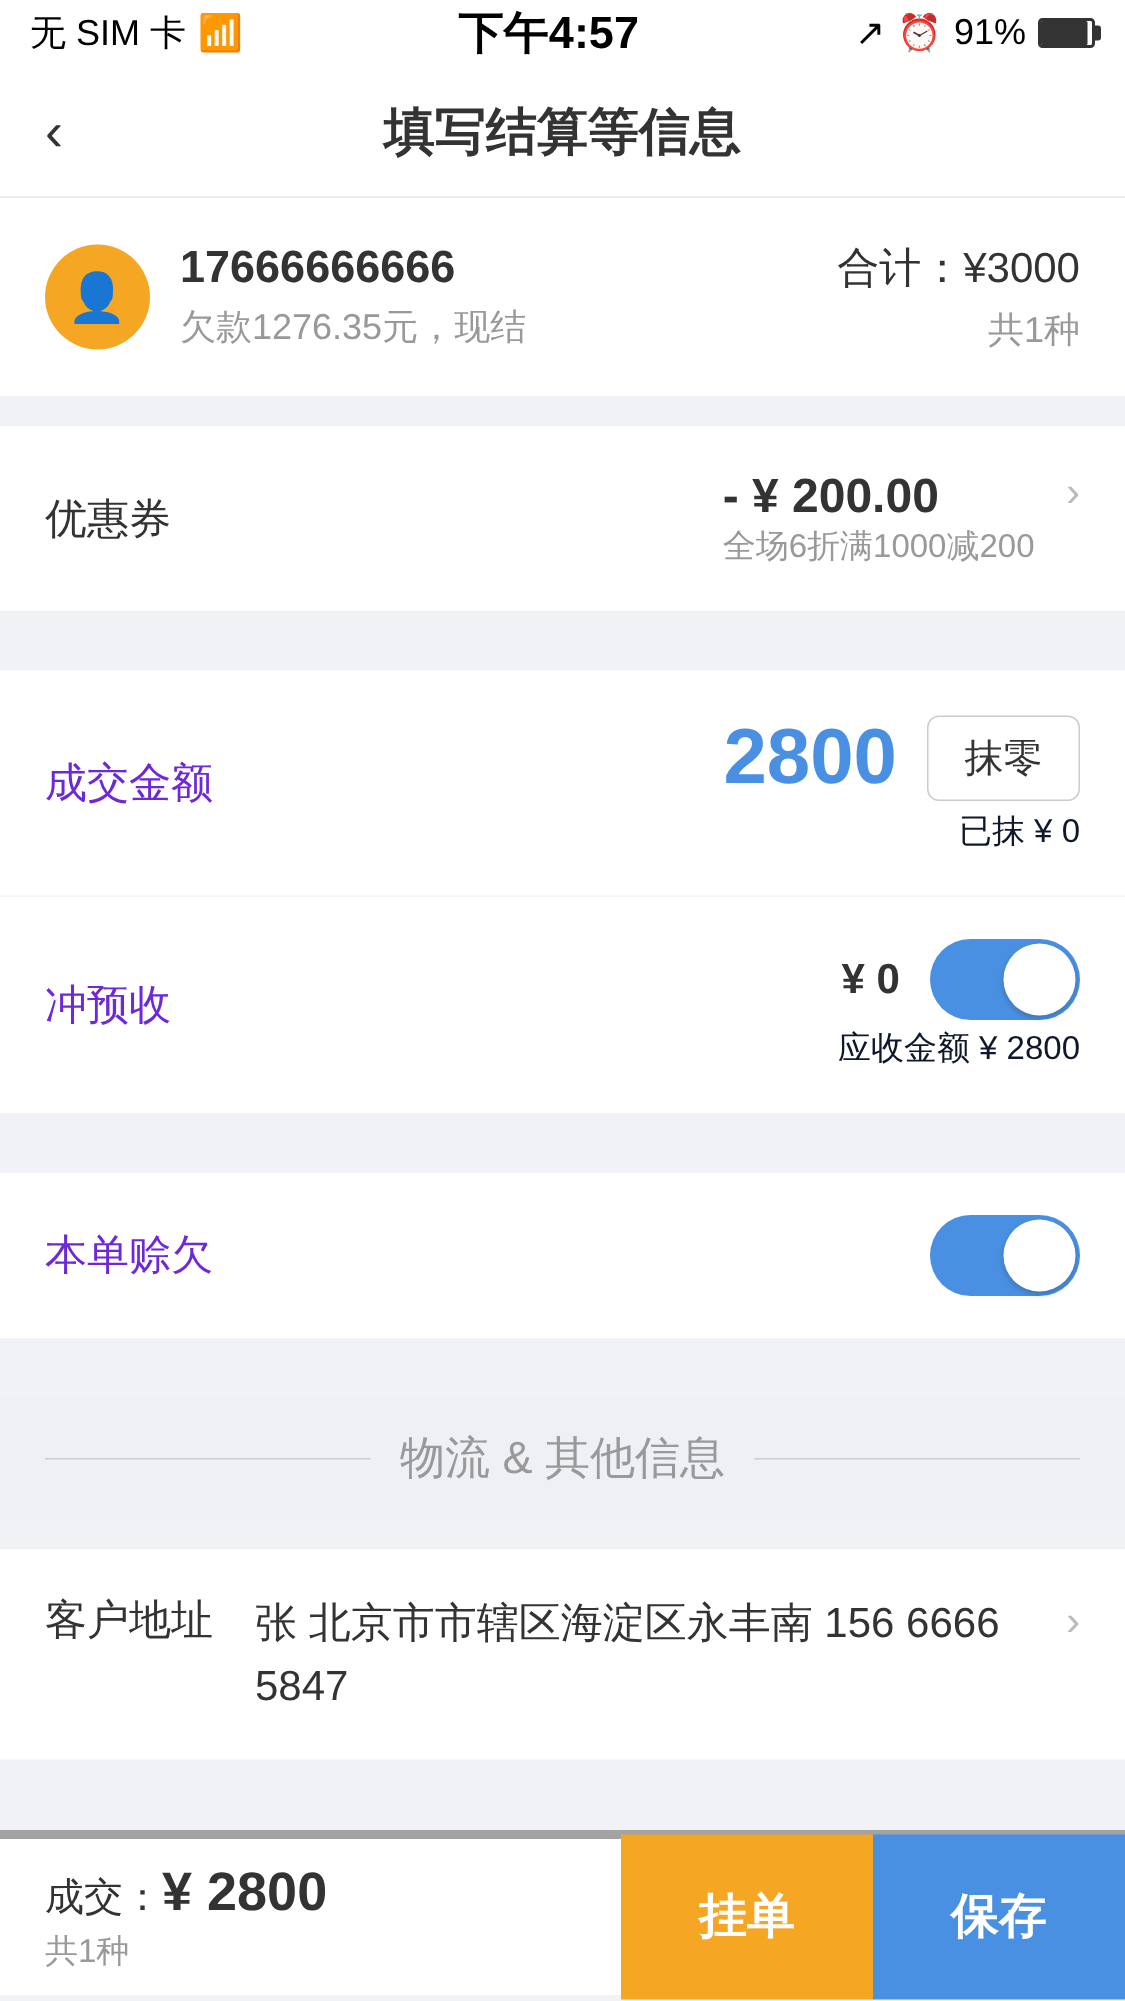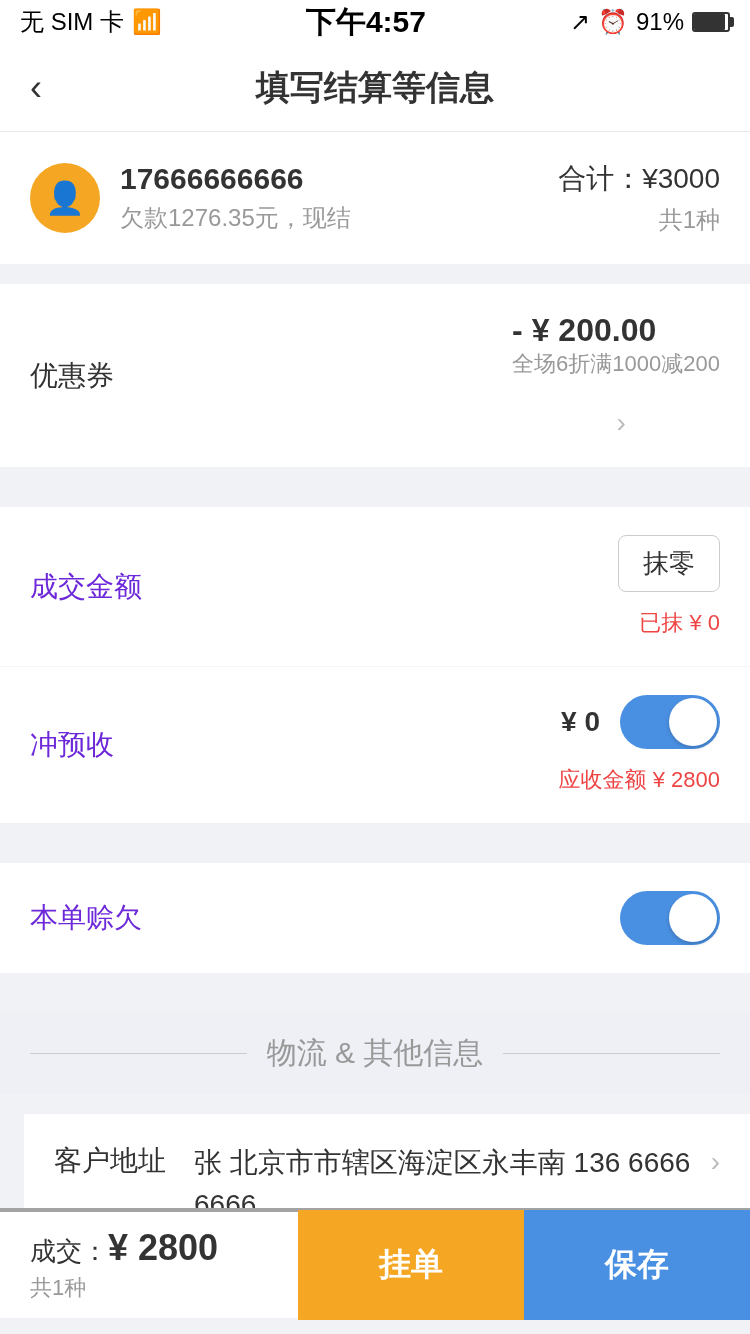--- a/index.html
+++ b/index.html
@@ -96,21 +96,21 @@
     
     .coupon-row {
       background: #fff;
       padding: 28px 30px;
       display: flex;
       align-items: center;
       justify-content: space-between;
       margin-bottom: 20px;
     }
     .coupon-label { font-size: 28px; color: #333; }
-    .coupon-right { display: flex; align-items: center; gap: 28px; flex-direction: column; }
+    .coupon-right { display: flex; align-items: flex-start; gap: 11px; }
     .coupon-amount { font-size: 32px; color: #333; font-weight: 600; }
     .coupon-desc { font-size: 22px; color: #999; text-align: right; }
     .coupon-arrow { font-size: 28px; color: #bbb; margin-left: 10px; }
 
     
     .section-divider { height: 20px; background: #f0f2f5; }
 
     
     .form-section {
       background: #fff;
@@ -128,21 +128,21 @@
     .amount-value { font-size: 52px; font-weight: 600; color: #4a90e2; }
     .round-zero-btn {
       border: 1px solid #ccc;
       border-radius: 8px;
       padding: 10px 24px;
       font-size: 26px;
       color: #333;
       background: #fff;
       cursor: pointer;
     }
-    .amount-sub { font-size: 22px; color: #ef4444; text-align: right; margin-top: 16px; }
+    .amount-sub { font-size: 22px; color: #0f172a; text-align: right; margin-top: 4px; }
     .chong-amount { font-size: 28px; color: #333; font-weight: 600; }
 
     
     .toggle {
       width: 100px;
       height: 54px;
       border-radius: 27px;
       position: relative;
       cursor: pointer;
       display: inline-block;
@@ -178,48 +178,47 @@
     .section-title-text { font-size: 30px; color: #999; }
 
     
     .address-row {
       background: #fff;
       padding: 28px 30px;
       display: flex;
       align-items: flex-start;
       justify-content: space-between;
       margin-bottom: 20px;
-      margin-left: 24px;
     }
     .address-label { font-size: 28px; color: #333; min-width: 120px; }
     .address-value { font-size: 28px; color: #333; flex: 1; margin: 0 20px; line-height: 1.5; }
     .address-arrow { font-size: 28px; color: #bbb; margin-top: 4px; }
     .due-date-value { font-size: 28px; color: #333; }
 
     
     .bottom-bar {
       position: fixed;
-      bottom: 16px;
+      bottom: 4px;
       width: 750px;
       height: 110px;
       background: #fff;
       display: flex;
       align-items: center;
-      border-top: 4px solid #a3a3a3;
+      border-top: 6px solid #a3a3a3;
     }
     .bottom-summary {
       flex: 1;
       padding: 0 30px;
     }
     .bottom-deal { font-size: 26px; color: #333; }
     .bottom-deal-amount { font-size: 36px; font-weight: 700; color: #333; }
     .bottom-count { font-size: 22px; color: #999; margin-top: 4px; }
     .bottom-btn {
       height: 110px;
-      width: 226px;
+      width: 168px;
       display: flex;
       align-items: center;
       justify-content: center;
       font-size: 32px;
       font-weight: 600;
       color: #fff;
       cursor: pointer;
       flex-shrink: 0;
     }
     .btn-pending { background: #f5a623; }
@@ -282,20 +281,21 @@
     </div>
   </div>
 
   <div class="section-divider"></div>
 
   <div class="form-section">
     <div class="form-row">
       <div class="form-label">成交金额</div>
       <div style="display:flex;flex-direction:column;align-items:flex-end;">
         <div class="amount-block">
+          <span class="amount-value">2800</span>
           <button class="round-zero-btn">抹零</button>
         </div>
         <div class="amount-sub">已抹  ¥ 0</div>
       </div>
     </div>
 
     <div class="form-row">
       <div class="form-label">冲预收</div>
       <div style="display:flex;flex-direction:column;align-items:flex-end;">
         <div style="display:flex;align-items:center;gap:20px;">
@@ -324,21 +324,21 @@
   <div class="section-divider"></div>
 
   <div class="section-title-row card">
     <div class="section-title-line"></div>
     <span class="section-title-text">物流 &amp; 其他信息</span>
     <div class="section-title-line"></div>
   </div>
 
   <div class="address-row card">
     <div class="address-label">客户地址</div>
-    <div class="address-value">张 北京市市辖区海淀区永丰南 136 6666 6666</div>
+    <div class="address-value">张 北京市市辖区海淀区永丰南 156 6666 5847</div>
     <span class="address-arrow">›</span>
   </div>
 
   <div style="height:40px;background:#f0f2f5;"></div>
 
 </div>
 
 <div class="bottom-bar">
   <div class="bottom-summary">
     <div class="bottom-deal">

